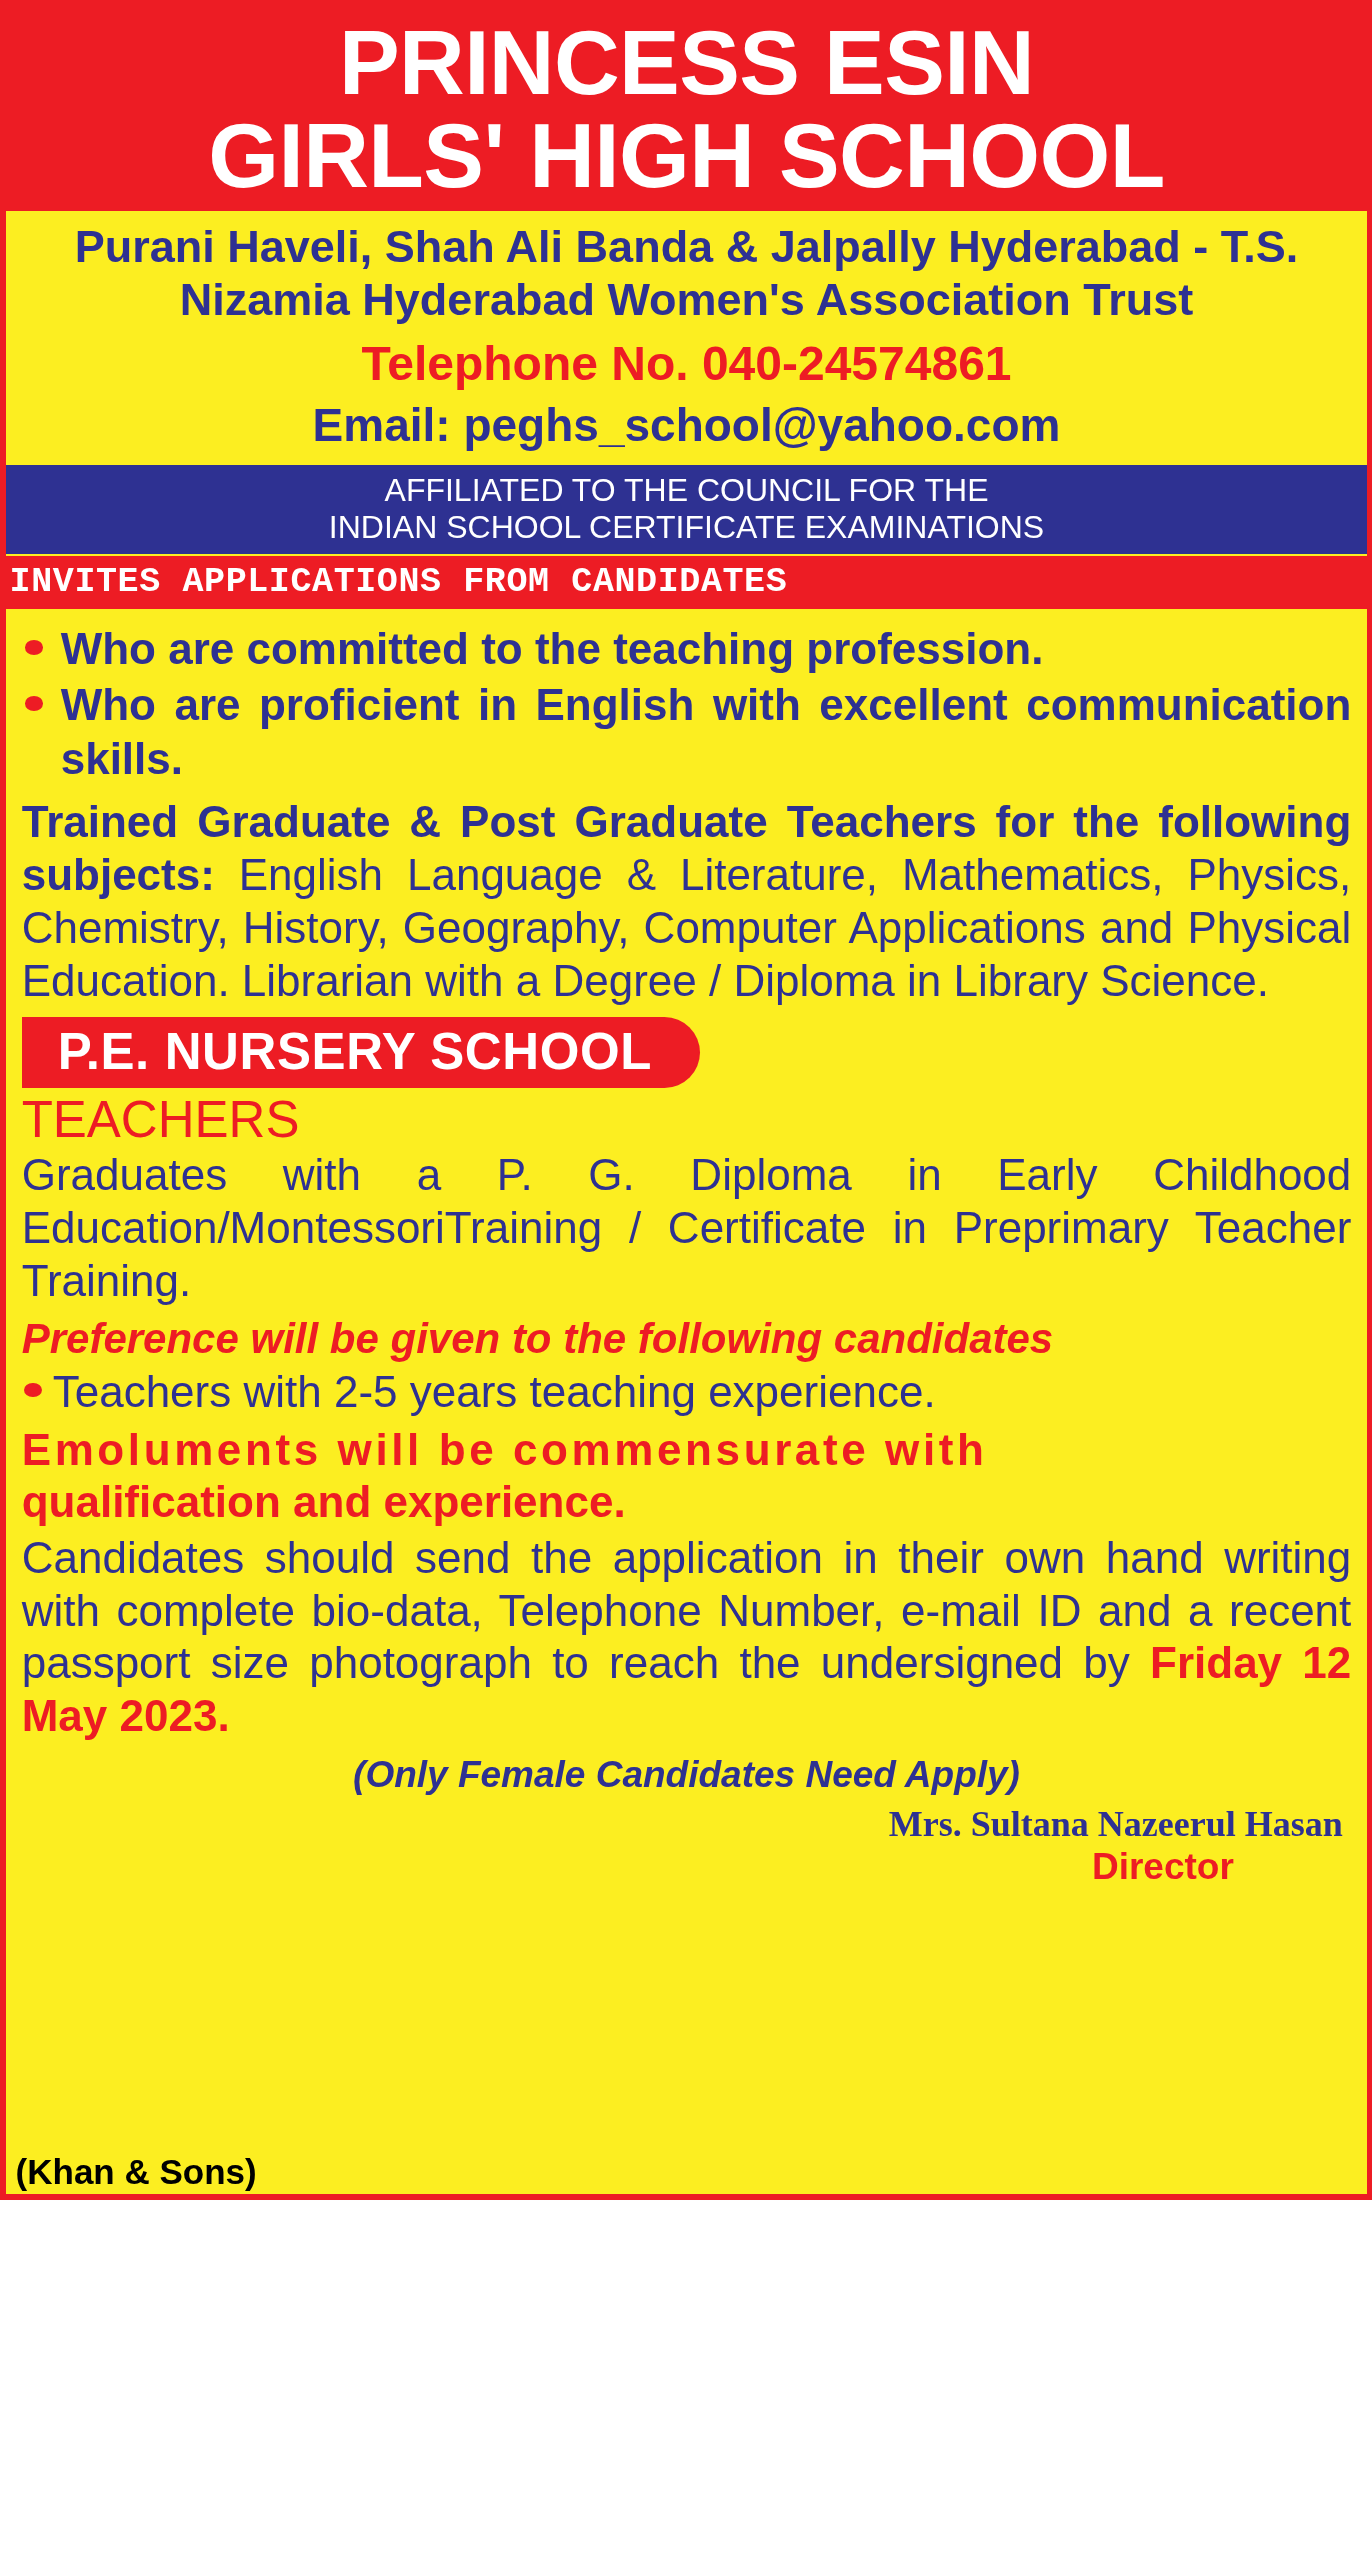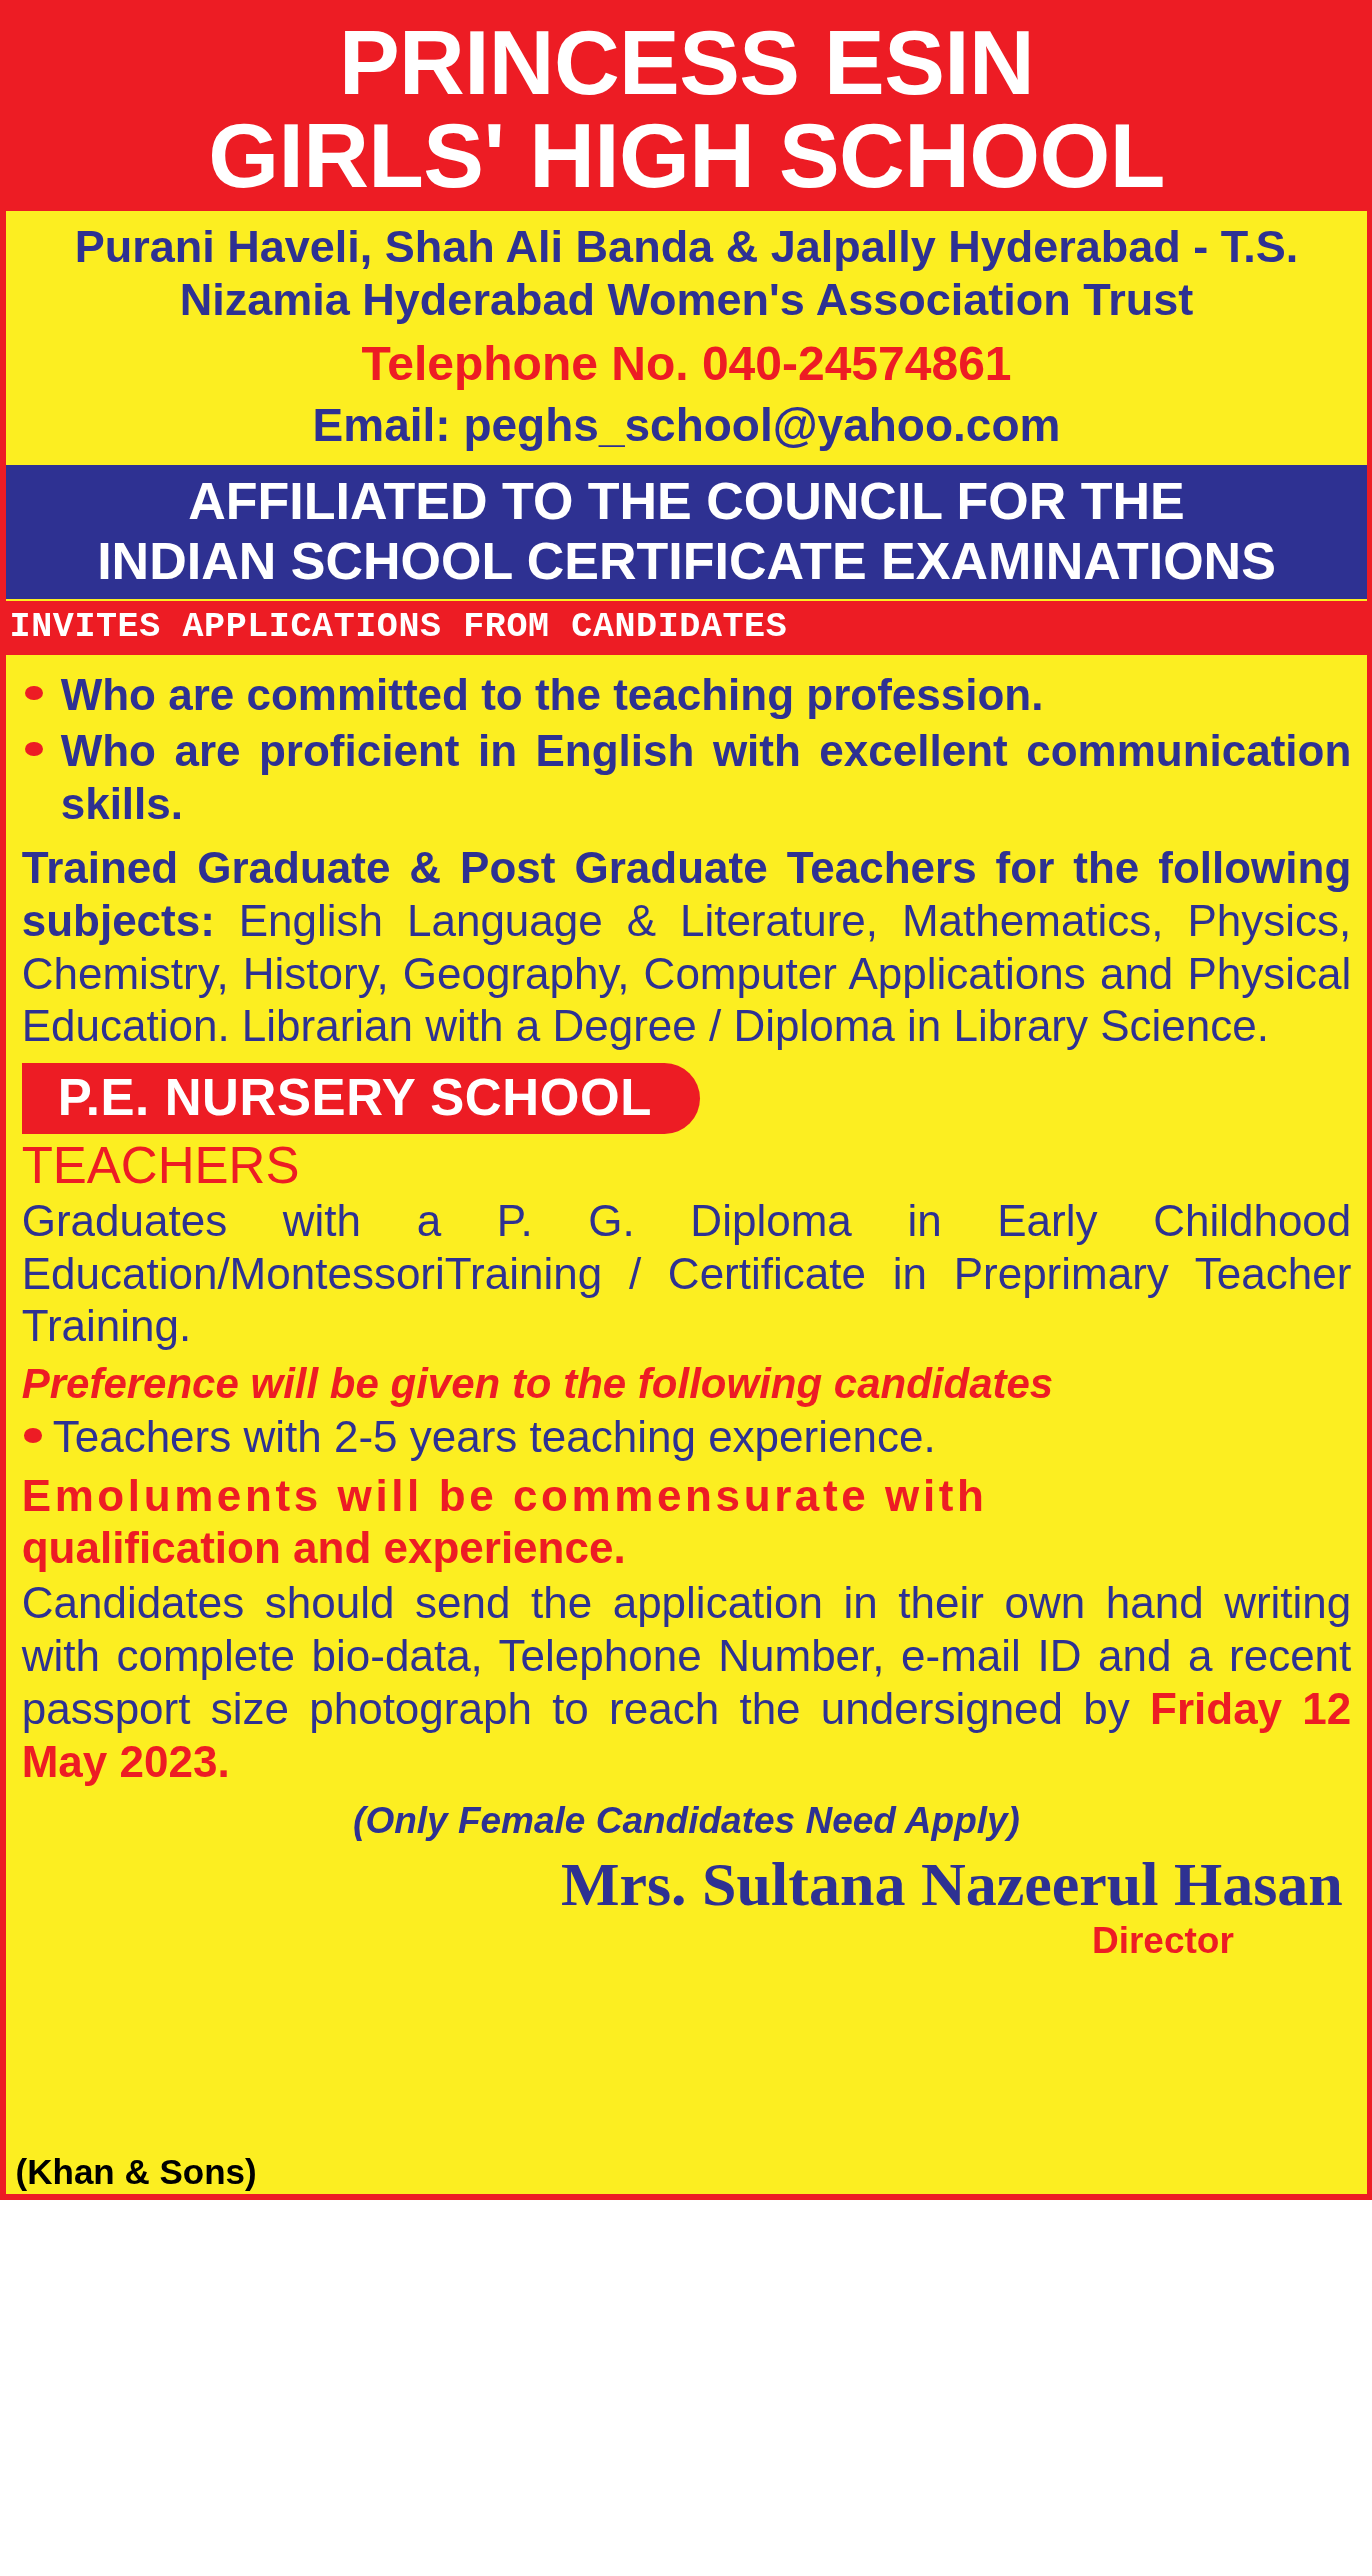--- a/index.html
+++ b/index.html
@@ -64,22 +64,22 @@
     line-height: 1.25;
     margin-top: 2.4px;
     white-space: nowrap;
   }
 
   
   .affiliation {
     background: #2e3192;
     color: #ffffff;
     text-align: center;
-    font-weight: bold;
-    font-size: 52px;
+    font-weight: normal;
+    font-size: 32px;
     line-height: 1.14;
     padding: 7.3px 3.6px 8.5px 3.6px;
     margin-top: 4.8px;
   }
 
   
   .invites {
     background: #ed1c24;
     color: #ffffff;
     font-family: Liberation Mono, monospace;
@@ -226,21 +226,21 @@
 
   .signature {
     text-align: right;
     margin-top: 8.5px;
     padding-right: 8.5px;
   }
   .sig-name {
     color: #2e3192;
     font-family: "Liberation Serif", serif;
     font-weight: bold;
-    font-size: 62px;
+    font-size: 36px;
     line-height: 1.1;
   }
   .sig-role {
     color: #ed1c24;
     font-weight: bold;
     font-size: 37px;
     line-height: 1.2;
     margin-top: 1.2px;
     margin-right: 109px;
   }

